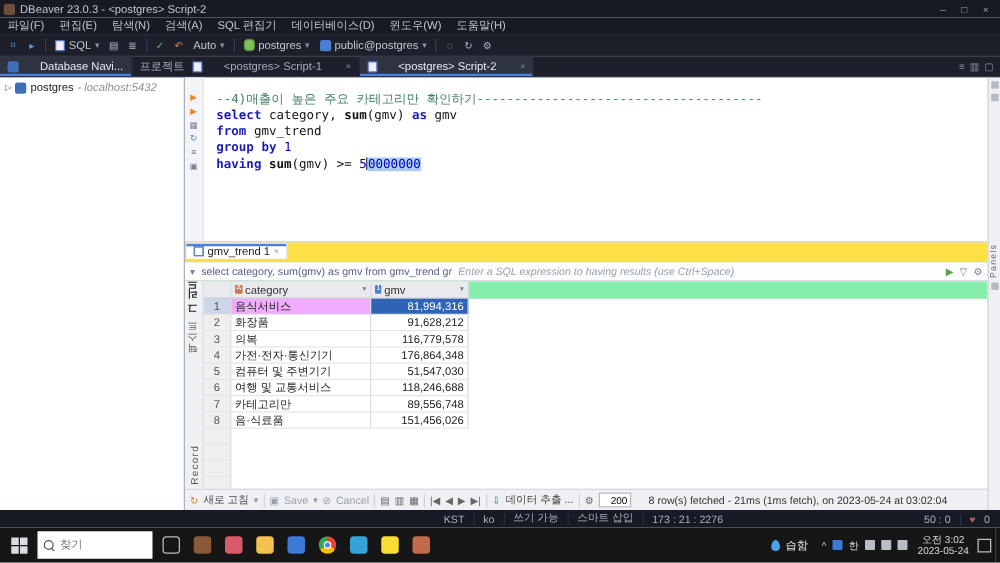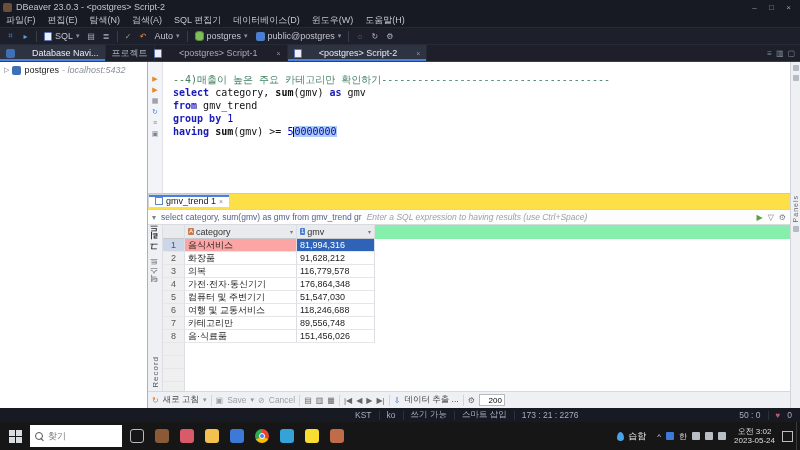--- a/index.html
+++ b/index.html
@@ -70,27 +70,27 @@
   .v-label.active{color:#1a1a1a;font-weight:bold}
   .res-rail .spacer{flex:1}
   .grid{flex:1;overflow:hidden;font-size:9px}
   .g-row{display:flex;height:13px;line-height:12px}
   .g-header{height:14px;background:#86efac}
   .g-cell{border-right:1px solid #dcdee3;border-bottom:1px solid #e4e6ea;padding:0 3px;overflow:hidden;white-space:nowrap}
   .g-header .g-cell{background:#e9eaed;border-bottom:1px solid #c6c9cf;display:flex;align-items:center;gap:2px;color:#333}
   .g-num{width:22px;flex:0 0 auto;background:#efefef;text-align:center;color:#555;padding:0}
   .g-col0{width:112px;flex:0 0 auto}
   .g-col1{width:78px;flex:0 0 auto}
-  .g-right{text-align:left}
+  .g-right{text-align:right}
   .type-chip{font-size:6px;color:#fff;border-radius:1px;padding:0 1px;line-height:7px}
   .type-str{background:#c97a4a}
   .type-num{background:#4a7fd0}
   .col-arrow{margin-left:auto;font-size:6px;color:#778}
   .sel-row .g-num{background:#ccd6e8}
-  .sel-row .g-col0{background:#fca5a5}
+  .sel-row .g-col0{background:#f0abfc}
   .sel-cell{background:#2e63b8 !important;color:#fff}
   .g-row.empty .g-cell{border:none}
   .g-row.empty .g-num{border-right:1px solid #dcdee3;border-bottom:1px solid #e4e6ea}
   .res-toolbar{height:17px;flex:0 0 auto;background:#eff0f3;border-top:1px solid #d5d7dc;display:flex;align-items:center;gap:4px;font-size:8.5px;color:#444;padding:0 4px;white-space:nowrap;overflow:hidden}
   .rt-ico{font-size:8px;color:#666}
   .rt-ico.orange{color:#d77b28}
   .rt-ico.blue{color:#3a6fc0}
   .rt-disabled{color:#9aa0ab}
   .rt-sep{width:1px;height:11px;background:#d0d3d9}
   .fetch-input{width:26px;height:12px;border:1px solid #b5b9c2;background:#fff;font-size:8px;text-align:right;padding:0 2px;font-family:"Liberation Sans",sans-serif}
@@ -105,21 +105,21 @@
   .sb-sep{width:1px;height:9px;background:#2c303d}
   .sb-flex{flex:1}
   .sb-heart{color:#c05a6a;font-size:8px}
 
   
   .taskbar{height:28px;flex:0 0 auto;background:#161616;display:flex;align-items:center;color:#ddd}
   .start{width:30px;height:28px;display:flex;align-items:center;justify-content:center}
   .start-logo{width:13px;height:13px;display:grid;grid-template-columns:6px 6px;grid-template-rows:6px 6px;gap:1px}
   .start-logo i{background:#d9dce0}
   .tb-search{width:92px;height:22px;background:#fff;display:flex;align-items:center;gap:4px;padding:0 5px;margin-right:2px}
-  .tb-search input{border:none;outline:none;width:60px;font-size:9px;color:#444;font-family:Liberation Sans, sans-serif}
+  .tb-search input{border:none;outline:none;width:60px;font-size:9px;color:#444;font-family:Liberation Mono, monospace}
   .mag{width:9px;height:9px;position:relative;flex:0 0 auto}
   .mag::before{content:"";position:absolute;width:6px;height:6px;border:1px solid #555;border-radius:50%}
   .mag::after{content:"";position:absolute;width:4px;height:1px;background:#555;transform:rotate(45deg);left:5px;top:7px}
   .app-slot{width:25px;height:28px;display:flex;align-items:center;justify-content:center}
   .app-shape{width:14px;height:14px;border-radius:3px;display:block}
   .app-shape.outline{background:transparent !important;border:1px solid #b8bcc2}
   .app-shape.chrome{border-radius:50%;background:conic-gradient(#ea4335 0 33%,#fbbc05 33% 66%,#34a853 66% 100%);position:relative}
   .app-shape.chrome::after{content:"";position:absolute;inset:4px;background:#4285f4;border:1px solid #fff;border-radius:50%}
   .weather{margin-left:auto;display:flex;align-items:center;gap:4px;font-size:9px;color:#eee;padding:0 7px}
   .droplet{width:7px;height:9px;background:#4aa3e8;border-radius:50% 50% 50% 50%/65% 65% 35% 35%}
@@ -358,20 +358,21 @@
           <span class="rt-ico">|◀</span>
           <span class="rt-ico">◀</span>
           <span class="rt-ico">▶</span>
           <span class="rt-ico">▶|</span>
           <span class="rt-sep"></span>
           <span class="rt-ico blue">⇩</span>
           <span>데이터 추출 ...</span>
           <span class="rt-sep"></span>
           <span class="rt-ico">⚙</span>
           <input class="fetch-input" value="200" style="">
+          <span class="rt-status">8 row(s) fetched - 21ms (1ms fetch), on 2023-05-24 at 03:02:04</span>
         </div>
 
       </div>
     </div>
 
     <div class="right-rail">
       <span class="rr-ico"></span>
       <span class="rr-ico"></span>
       <span class="v-label" style="margin-top:110px">Panels</span>
       <span class="rr-ico"></span>

